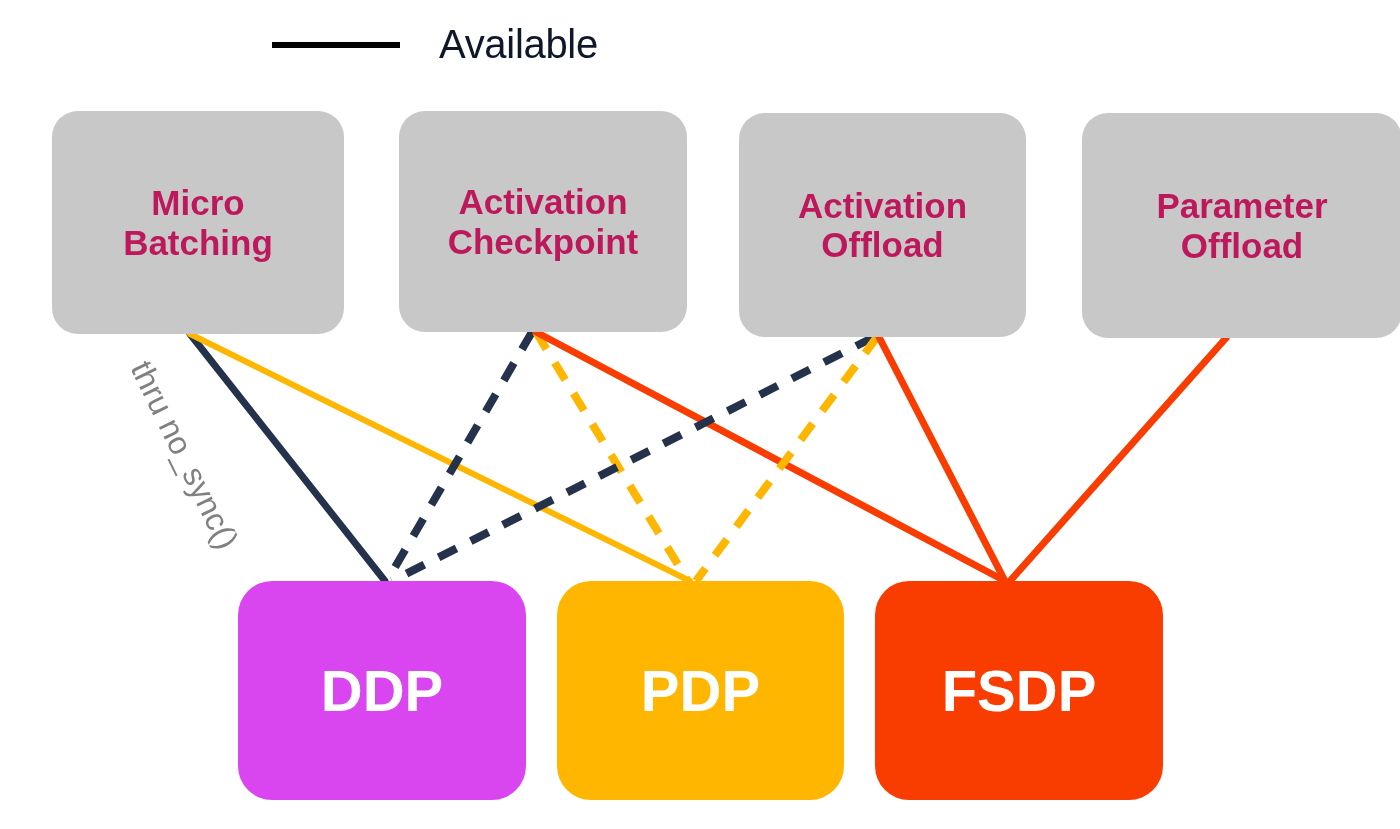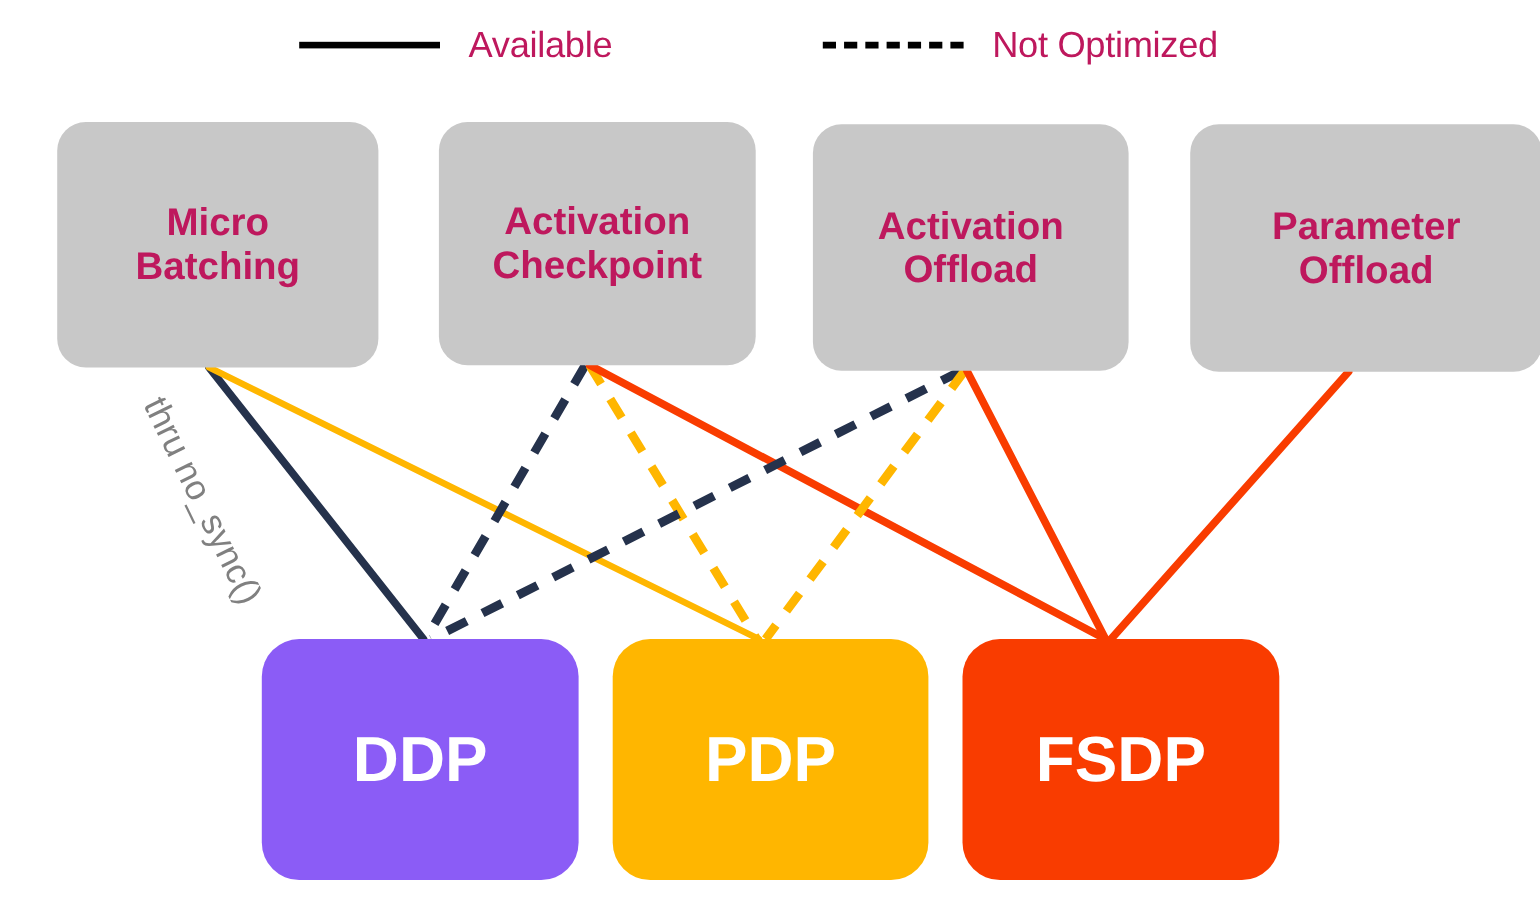--- a/index.html
+++ b/index.html
@@ -43,25 +43,26 @@
   .legend-swatch.solid-line {
     background: #000000;
     height: 6px;
   }
   .legend-swatch.dashed-line {
     height: 0;
     border-top: 6px dashed #000000;
     background: none;
   }
   .legend-label {
-    font-size: 33px;
-    color: #be185d;
+    font-size: 40px;
+    color: #0f172a;
     letter-spacing: -0.3px;
     white-space: nowrap;
     font-weight: 400;
+    margin-left: 13px;
   }
 
   
   #links {
     position: absolute;
     left: 0;
     top: 0;
     width: 1400px;
     height: 829px;
     pointer-events: none;
@@ -85,21 +86,21 @@
     font-weight: bold;
     line-height: 1.12;
   }
   .node.strategy {
     border-radius: 34px;
     color: #ffffff;
     font-size: 58px;
     font-weight: bold;
     line-height: 1;
   }
-  .node.ddp  { background: #8b5cf6; align-items: center; }
+  .node.ddp  { background: #d946ef; align-items: center; }
   .node.pdp  { background: #ffb600; }
   .node.fsdp { background: #f93c00; }
 
   .node-label { display: block; white-space: pre-line; }
 
   
   #edge-note {
     position: absolute;
     left: 156px;
     top: 355px;
@@ -116,24 +117,20 @@
 
 <div id="canvas">
 
   <div id="legend">
 
     <div class="legend-item solid">
       <span class="legend-swatch solid-line"></span>
       <span class="legend-label">Available</span>
     </div>
 
-    <div class="legend-item dashed">
-      <span class="legend-swatch dashed-line"></span>
-      <span class="legend-label">Not Optimized</span>
-    </div>
 
   </div>
 
   <svg id="links" viewBox="0 0 1400 829" width="1400" height="829">
 
     <line x1="190" y1="334" x2="385" y2="581" stroke="#25324c" stroke-width="7" stroke-linecap="round"></line>
     <line x1="190" y1="334" x2="690" y2="581" stroke="#ffb600" stroke-width="6" stroke-linecap="round"></line>
 
     <line x1="532" y1="332" x2="387" y2="581" stroke="#25324c" stroke-width="8" stroke-linecap="butt" stroke-dasharray="20 16"></line>
     <line x1="536" y1="332" x2="688" y2="581" stroke="#ffb600" stroke-width="8" stroke-linecap="butt" stroke-dasharray="20 16"></line>

